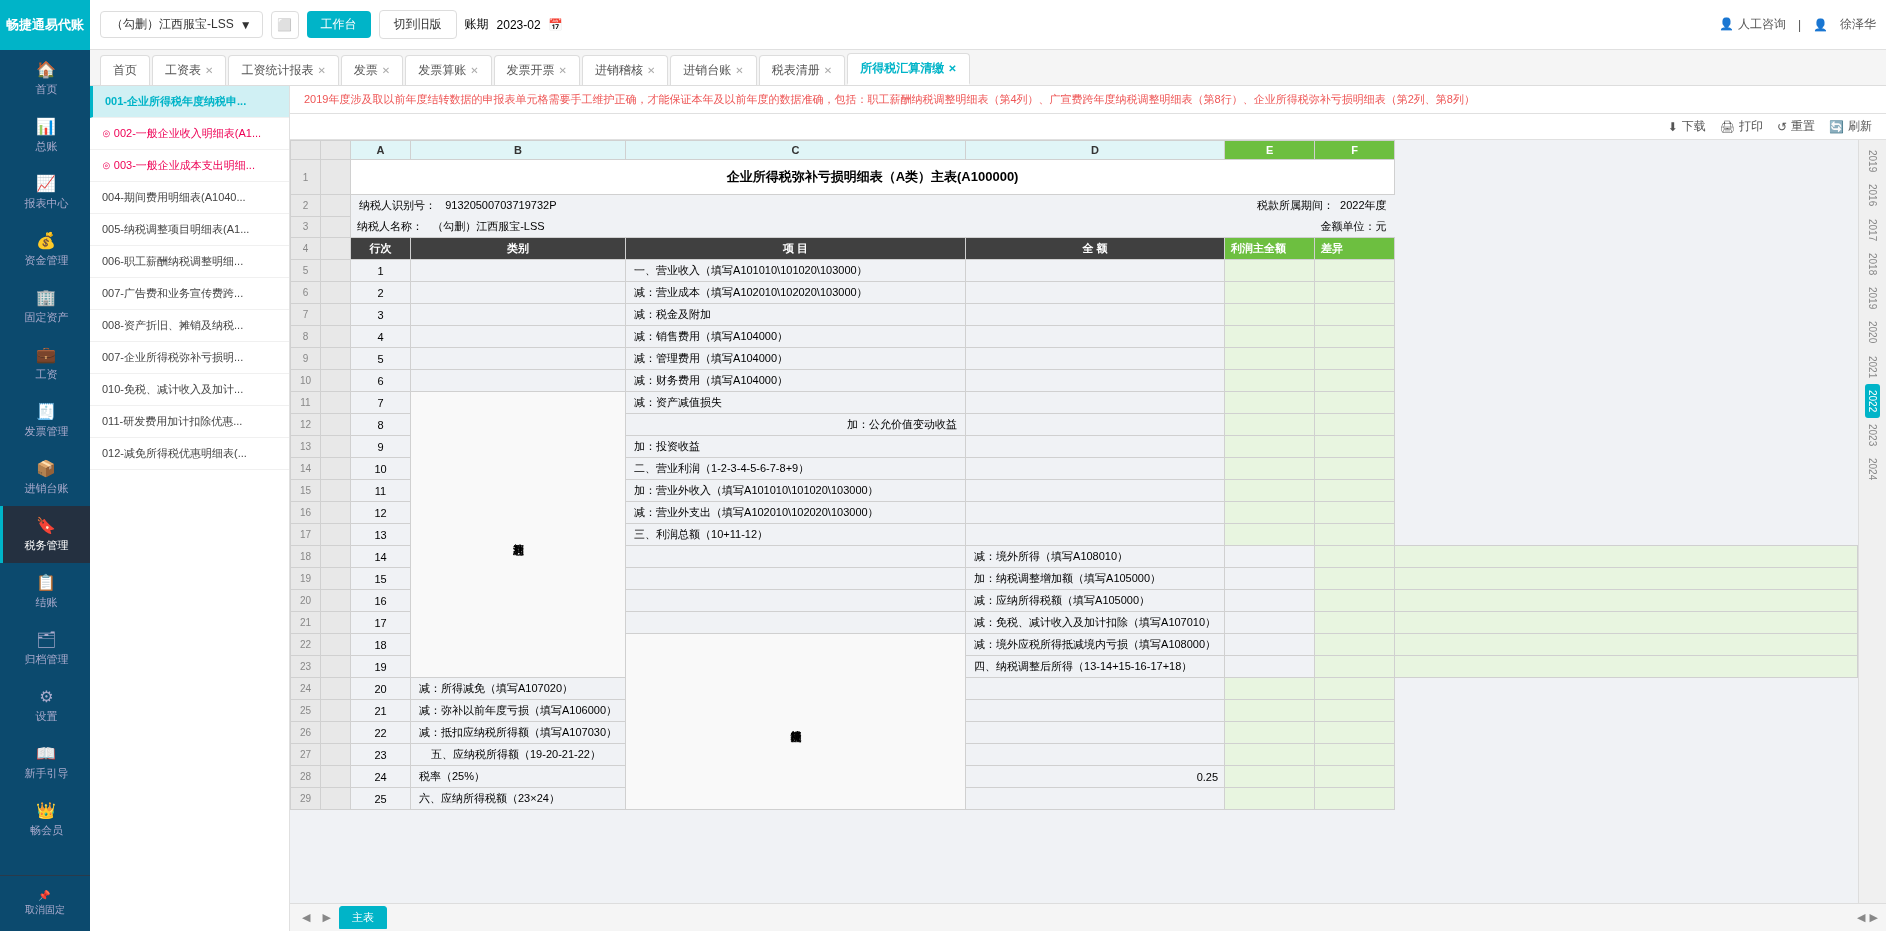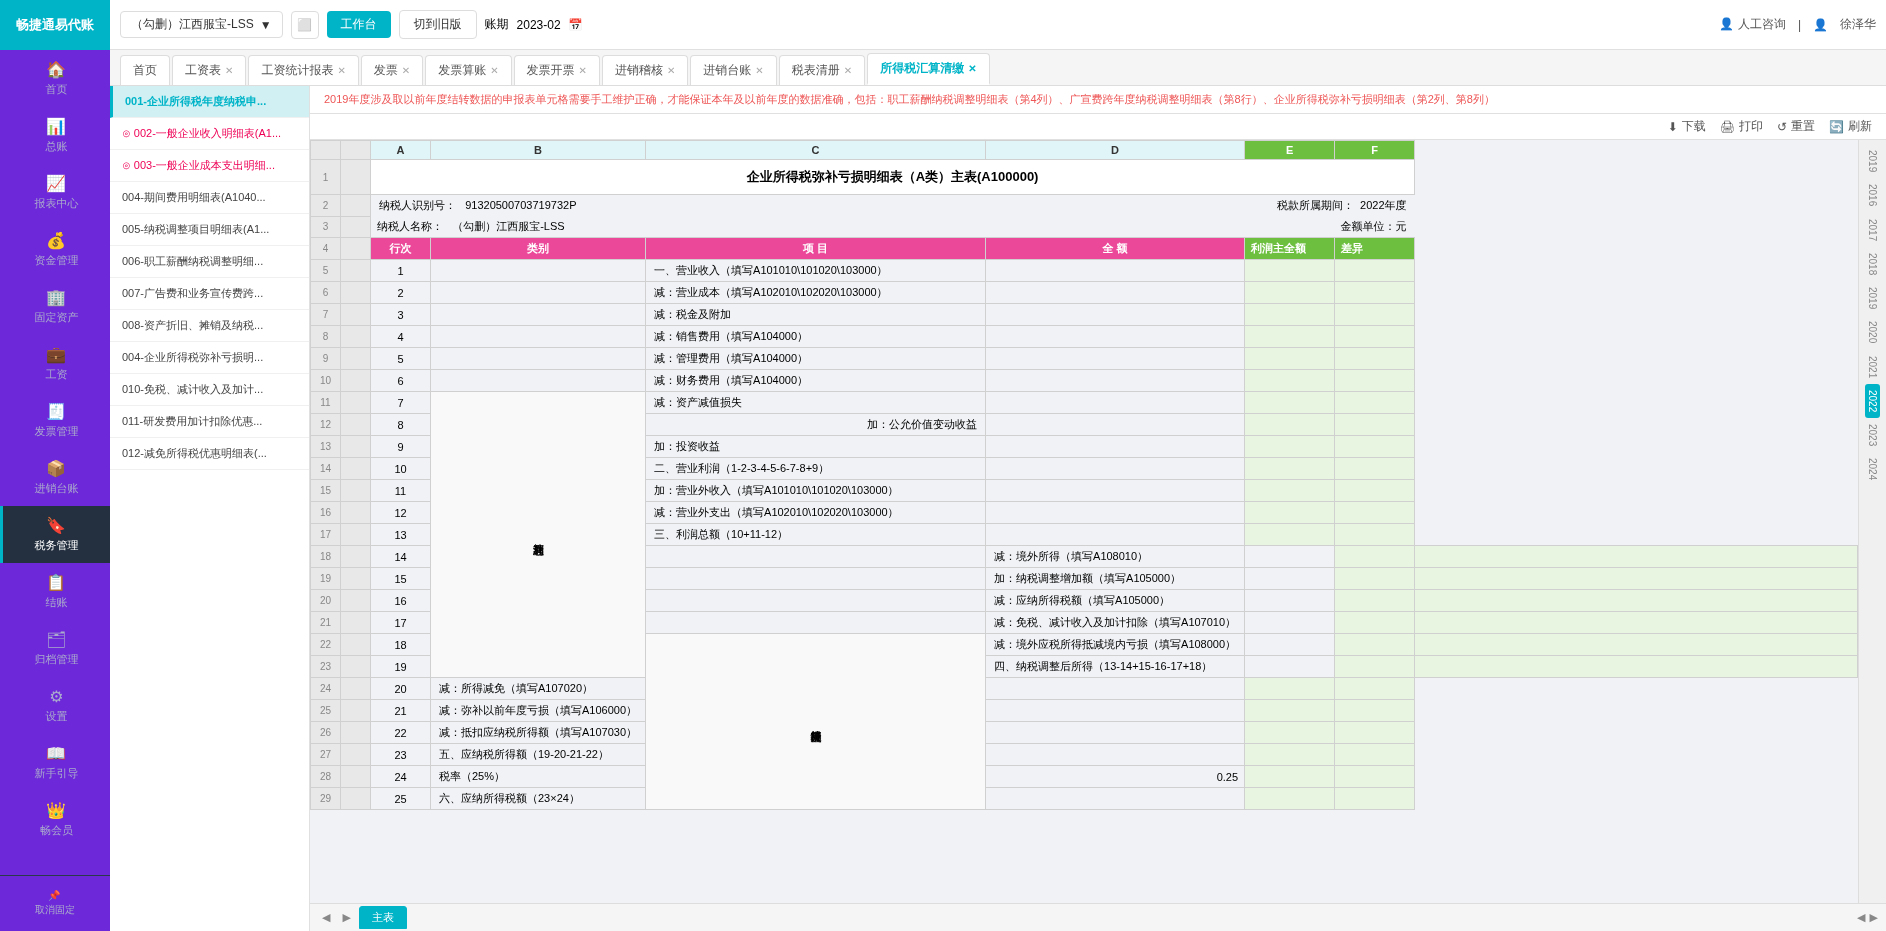--- a/index.html
+++ b/index.html
@@ -2,21 +2,21 @@
 <html><head>
   <meta charset="utf-8">
   <style>
     * { box-sizing: border-box; margin: 0; padding: 0; }
     body { font-family: 'Microsoft YaHei', Arial, sans-serif; font-size: 12px; background: #f0f2f5; overflow: hidden; height: 931px; }
 
     
     .app-layout { display: flex; height: 931px; }
 
     
-    .sidebar { width: 110px; background: #6d28d9; display: flex; flex-direction: column; flex-shrink: 0; }
+    .sidebar { width: 90px; background: #0c4a6e; display: flex; flex-direction: column; flex-shrink: 0; }
     .sidebar-logo { height: 50px; background: #00b4c8; display: flex; align-items: center; justify-content: center; color: white; font-size: 13px; font-weight: bold; }
     .sidebar-nav { flex: 1; overflow-y: auto; }
     .sidebar-item { display: flex; flex-direction: column; align-items: center; padding: 10px 5px; color: #aac; cursor: pointer; border-left: 3px solid transparent; font-size: 11px; gap: 3px; }
     .sidebar-item.active { color: #fff; border-left-color: #00b4c8; background: #243040; }
     .sidebar-item .si-icon { font-size: 16px; }
     .sidebar-bottom { padding: 8px 0; border-top: 1px solid #2a3a4a; }
     .sidebar-bottom-item { display: flex; flex-direction: column; align-items: center; padding: 6px; color: #aac; cursor: pointer; font-size: 10px; gap: 2px; }
 
     
     .main-area { flex: 1; display: flex; flex-direction: column; overflow: hidden; }
@@ -64,21 +64,21 @@
     .report-table-wrapper { flex: 1; overflow: auto; }
     table.report-table { border-collapse: collapse; font-size: 11px; width: 100%; }
     table.report-table th, table.report-table td { border: 1px solid #d0d0d0; padding: 3px 6px; white-space: nowrap; }
     .col-row-num { background: #e8e8e8; width: 30px; text-align: center; font-size: 10px; color: #888; }
     .col-header { background: #e0f5f7; text-align: center; font-weight: bold; color: #333; }
     .cell-center { text-align: center; }
     .cell-right { text-align: right; }
     .cell-merge-title { text-align: center; font-weight: bold; font-size: 13px; background: white; }
     .col-E-header { background: #6dbf40; color: white; font-weight: bold; }
     .col-F-header { background: #6dbf40; color: white; font-weight: bold; }
-    .col-ABCD-header { background: #ec4899; color: white; font-weight: bold; text-align: center; }
+    .col-ABCD-header { background: #404040; color: white; font-weight: bold; text-align: center; }
 
     
     .year-sidebar { width: 28px; background: #f0f0f0; border-left: 1px solid #ddd; display: flex; flex-direction: column; align-items: center; padding-top: 4px; overflow: hidden; flex-shrink: 0; }
     .year-item { writing-mode: vertical-rl; font-size: 10px; color: #888; padding: 6px 2px; cursor: pointer; }
     .year-item.active { background: #00b4c8; color: white; border-radius: 3px; }
   </style>
 </head>
 <body>
 
 <div class="app-layout">
@@ -221,21 +221,21 @@
       <div class="report-list">
 
       <div class="report-list-item active">001-企业所得税年度纳税申...</div>
           <div class="report-list-item error">⊙ 002-一般企业收入明细表(A1...</div>
           <div class="report-list-item error">⊙ 003-一般企业成本支出明细...</div>
           <div class="report-list-item">004-期间费用明细表(A1040...</div>
           <div class="report-list-item">005-纳税调整项目明细表(A1...</div>
           <div class="report-list-item">006-职工薪酬纳税调整明细...</div>
           <div class="report-list-item">007-广告费和业务宣传费跨...</div>
           <div class="report-list-item">008-资产折旧、摊销及纳税...</div>
-          <div class="report-list-item">004-企业所得税弥补亏损明...</div>
+          <div class="report-list-item">007-企业所得税弥补亏损明...</div>
           <div class="report-list-item">010-免税、减计收入及加计...</div>
           <div class="report-list-item">011-研发费用加计扣除优惠...</div>
           <div class="report-list-item">012-减免所得税优惠明细表(...</div>
         </div>
 
       <div class="report-main">
 
         <div class="warning-bar">
           <span>2019年度涉及取以前年度结转数据的申报表单元格需要手工维护正确，才能保证本年及以前年度的数据准确，包括：职工薪酬纳税调整明细表（第4列）、广宣费跨年度纳税调整明细表（第8行）、企业所得税弥补亏损明细表（第2列、第8列）</span>
         </div>
@@ -515,21 +515,21 @@
     <td style="border:1px solid #d0d0d0; padding:3px 8px;">减：抵扣应纳税所得额（填写A107030）</td>
     <td class="cell-right" style="border:1px solid #d0d0d0; text-align:right; padding:3px 6px;"></td>
     <td class="cell-right" style="border:1px solid #d0d0d0; background:#e8f5e0; text-align:right; padding:3px 6px;"></td>
     <td class="cell-right" style="border:1px solid #d0d0d0; background:#e8f5e0; text-align:right; padding:3px 6px;"></td>
   </tr>
                   <tr>
     <td class="col-row-num">27</td>
     <td style="background:#e8e8e8; width:14px;"></td>
     <td class="cell-center" style="border:1px solid #d0d0d0; text-align:center;">23</td>
 
-    <td style="border:1px solid #d0d0d0; padding:3px 8px;">五、应纳税所得额（19-20-21-22）</td>
+    <td style="border:1px solid #d0d0d0; padding:3px 20px;">五、应纳税所得额（19-20-21-22）</td>
     <td class="cell-right" style="border:1px solid #d0d0d0; text-align:right; padding:3px 6px;"></td>
     <td class="cell-right" style="border:1px solid #d0d0d0; background:#e8f5e0; text-align:right; padding:3px 6px;"></td>
     <td class="cell-right" style="border:1px solid #d0d0d0; background:#e8f5e0; text-align:right; padding:3px 6px;"></td>
   </tr>
                   <tr>
     <td class="col-row-num">28</td>
     <td style="background:#e8e8e8; width:14px;"></td>
     <td class="cell-center" style="border:1px solid #d0d0d0; text-align:center;">24</td>
 
     <td style="border:1px solid #d0d0d0; padding:3px 8px;">税率（25%）</td>

